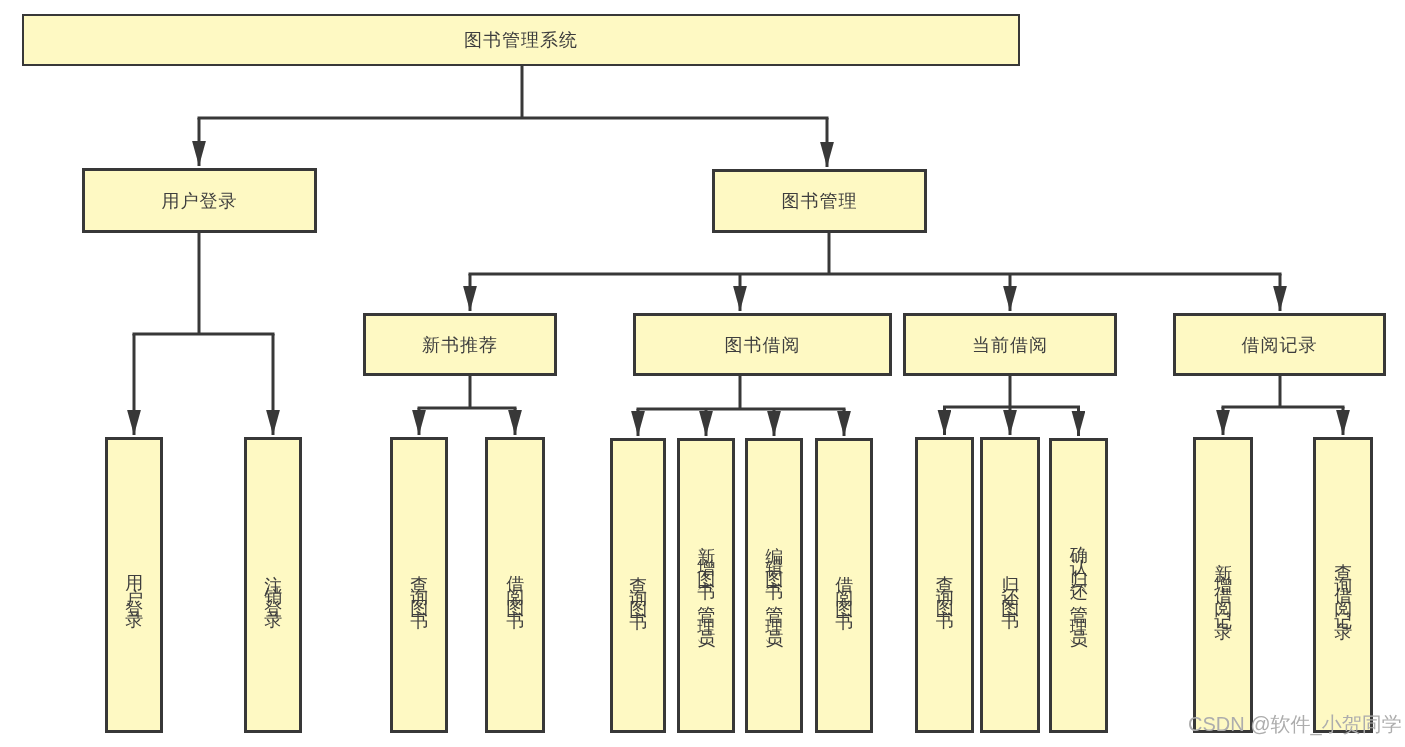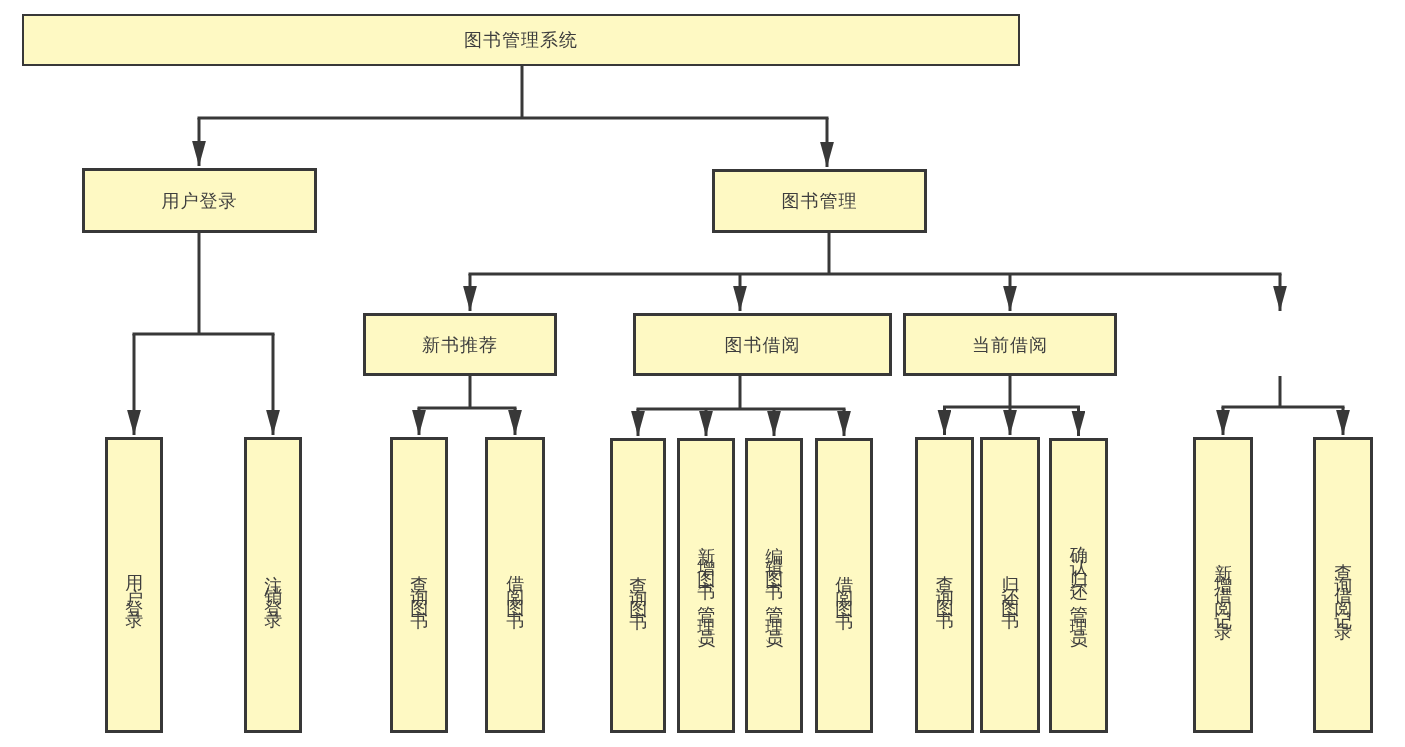--- a/index.html
+++ b/index.html
@@ -115,20 +115,21 @@
   </svg>
 
   <div class="node hnode root" style="left:22px;top:14px;width:998px;height:52px;">图书管理系统</div>
 
   <div class="node hnode" style="left:82px;top:168px;width:235px;height:65px;">用户登录</div>
   <div class="node hnode" style="left:712px;top:169px;width:215px;height:64px;">图书管理</div>
 
   <div class="node hnode" style="left:363px;top:313px;width:194px;height:63px;">新书推荐</div>
   <div class="node hnode" style="left:633px;top:313px;width:259px;height:63px;">图书借阅</div>
   <div class="node hnode" style="left:903px;top:313px;width:214px;height:63px;">当前借阅</div>
+  <div class="node hnode" style="left:1173px;top:313px;width:213px;height:63px;">借阅记录</div>
 
   <div class="node vnode" style="left:105px;top:437px;width:58px;height:296px;">
     <span>用户登录</span>
   </div>
   <div class="node vnode" style="left:244px;top:437px;width:58px;height:296px;">
     <span>注销登录</span>
   </div>
 
   <div class="node vnode" style="left:390px;top:437px;width:58px;height:296px;">
     <span>查询图书</span>
@@ -160,14 +161,15 @@
     <span>确认归还（管理员）</span>
   </div>
 
   <div class="node vnode" style="left:1193px;top:437px;width:60px;height:296px;">
     <span>新增借阅记录</span>
   </div>
   <div class="node vnode" style="left:1313px;top:437px;width:60px;height:296px;">
     <span>查询借阅记录</span>
   </div>
 
+  <div class="watermark">CSDN @软件_小贺同学</div>
 
 </div>
 
 </body></html>

